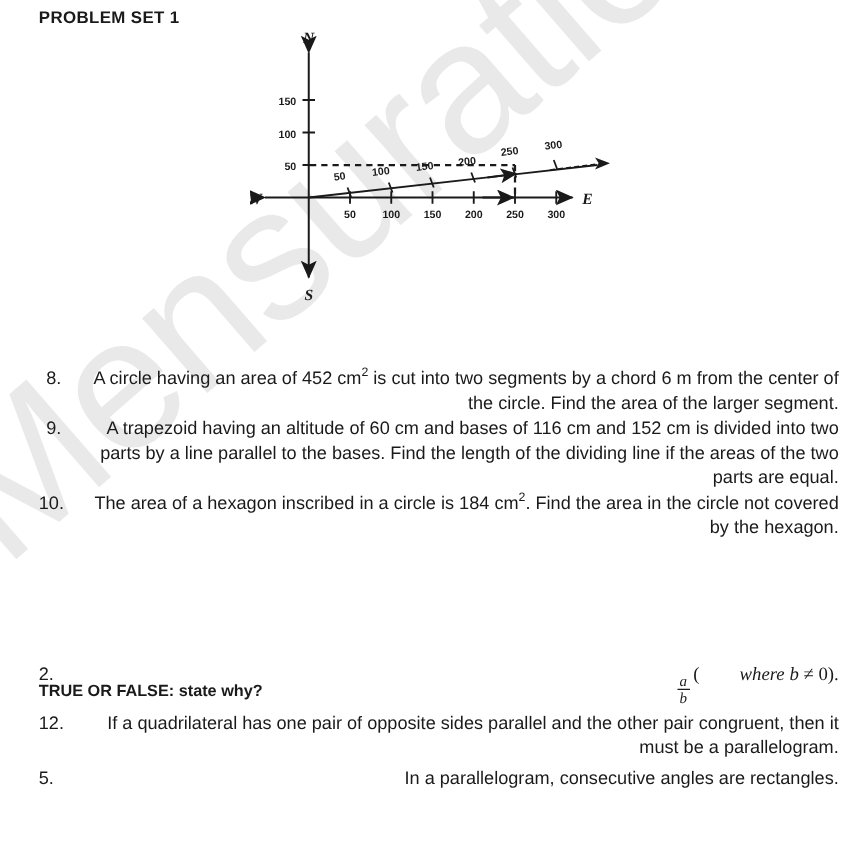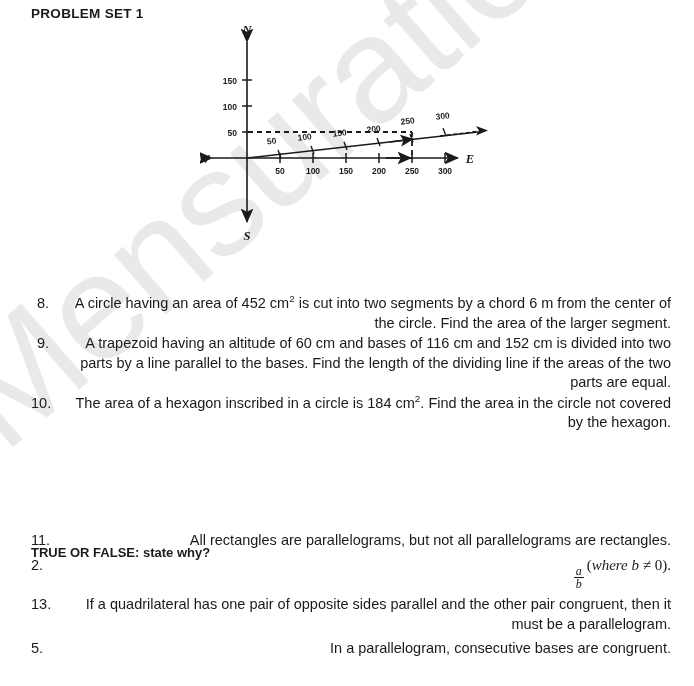--- a/index.html
+++ b/index.html
@@ -254,40 +254,36 @@
       <div class="prob-num wide">10.</div>
       <div class="prob-text"><span>The area of a hexagon inscribed in a circle is 184 cm</span><sup>2</sup><span>. Find the area in the circle not covered by the hexagon.</span></div>
     </div>
 
   </div>
 
   <div id="tf-heading">TRUE OR FALSE: state why?</div>
 
   <div id="tf-list">
 
-    <div class="prob-row">
-      <div class="prob-num">11.</div>
-      <div class="prob-text">All rectangles are parallelograms, but not all parallelograms are rectangles.</div>
-    </div>
 
     <div class="prob-row">
       <div class="prob-num">2.</div>
       <div class="prob-text">
         <span class="frac">
             <span class="num">a</span>
             <span class="den">b</span>
-          </span><span class="mathupright"><span>(</span><span style="font-style: italic;">where</span><span> </span><span style="font-style: italic;">b</span><span> </span><span>≠</span><span> </span><span>0</span><span>).</span></span>
+          </span><span class="mathupright"><span>(</span><span style="font-style: italic; margin-left: 32px;">where</span><span> </span><span style="font-style: italic;">b</span><span> </span><span>≠</span><span> </span><span>0</span><span>).</span></span>
       </div>
     </div>
 
     <div class="prob-row">
-      <div class="prob-num">13.</div>
+      <div class="prob-num">12.</div>
       <div class="prob-text">If a quadrilateral has one pair of opposite sides parallel and the other pair congruent, then it must be a parallelogram.</div>
     </div>
 
     <div class="prob-row">
       <div class="prob-num">5.</div>
-      <div class="prob-text">In a parallelogram, consecutive bases are congruent.</div>
+      <div class="prob-text">In a parallelogram, consecutive angles are rectangles.</div>
     </div>
 
   </div>
 
 </div>
 
 </body></html>

